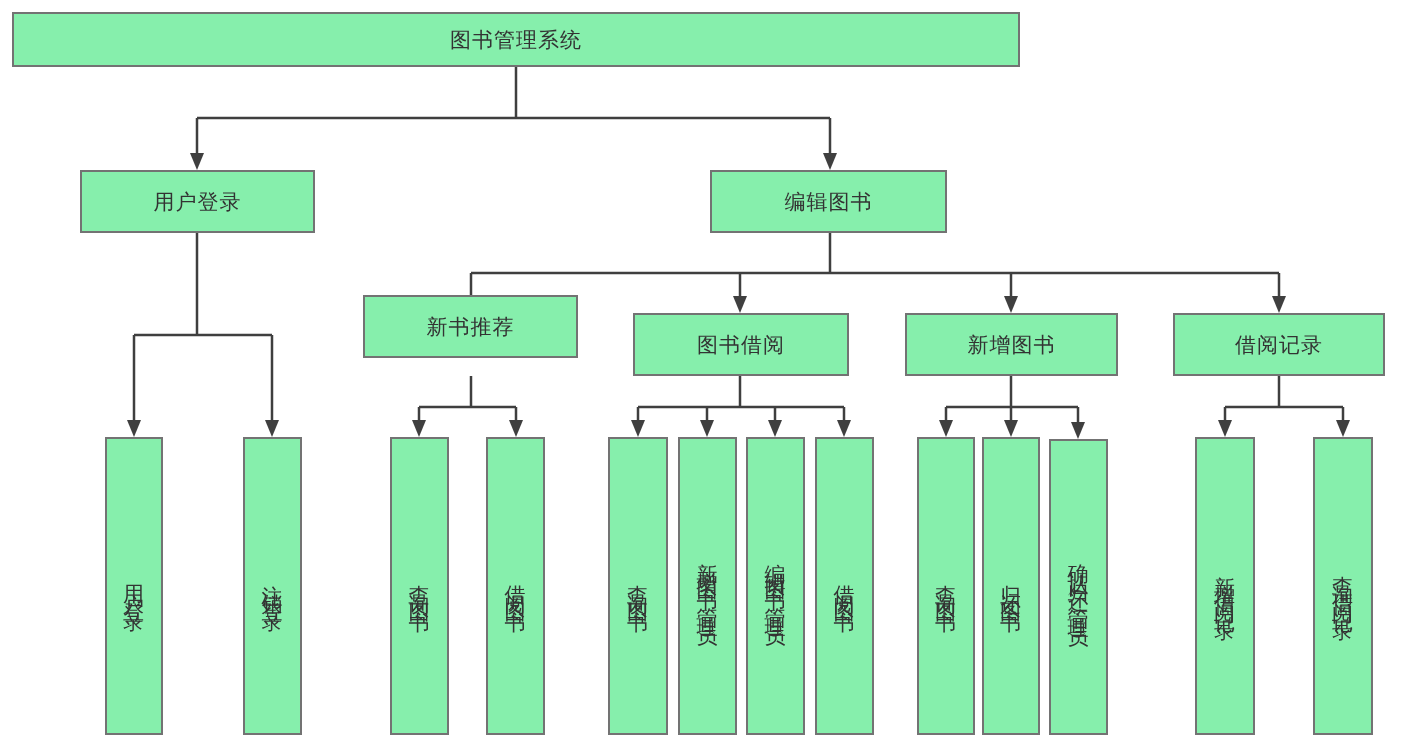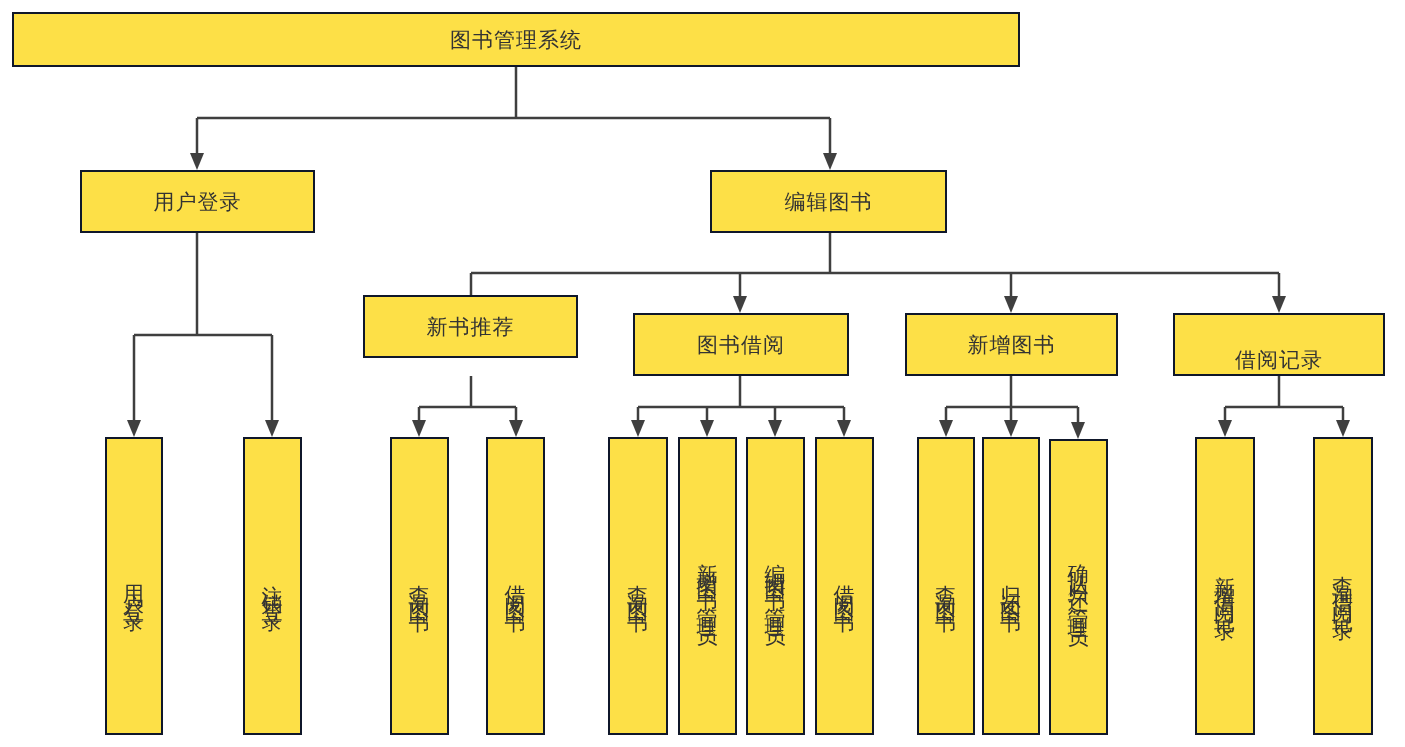--- a/index.html
+++ b/index.html
@@ -12,22 +12,22 @@
     overflow: hidden;
   }
   #connectors {
     position: absolute;
     left: 0; top: 0;
     width: 1405px; height: 747px;
   }
   .node {
     position: absolute;
     box-sizing: border-box;
-    border: 2px solid #0f172a;
-    background: #fde047;
+    border: 2px solid #737373;
+    background: #86efac;
     display: flex;
     align-items: center;
     justify-content: center;
     color: #333333;
   }
   .hbox span {
     font-size: 21px;
     letter-spacing: 1px;
     white-space: nowrap;
     color: #333333;
@@ -124,21 +124,21 @@
 
   <div class="node hbox" style="left:363px; top:295px; width:215px; height:63px;">
     <span>新书推荐</span>
   </div>
   <div class="node hbox" style="left:633px; top:313px; width:216px; height:63px;">
     <span>图书借阅</span>
   </div>
   <div class="node hbox" style="left:905px; top:313px; width:213px; height:63px;">
     <span>新增图书</span>
   </div>
-  <div class="node hbox" style="left:1173px; top:313px; width:212px; height:63px;align-items:flex-end;">
+  <div class="node hbox" style="left:1173px; top:313px; width:212px; height:63px;">
     <span>借阅记录</span>
   </div>
 
   <div class="node vbox" style="left:105px; top:437px; width:58px; height:298px;">
     <span>用户登录</span>
   </div>
   <div class="node vbox" style="left:243px; top:437px; width:59px; height:298px;">
     <span>注销登录</span>
   </div>
 

